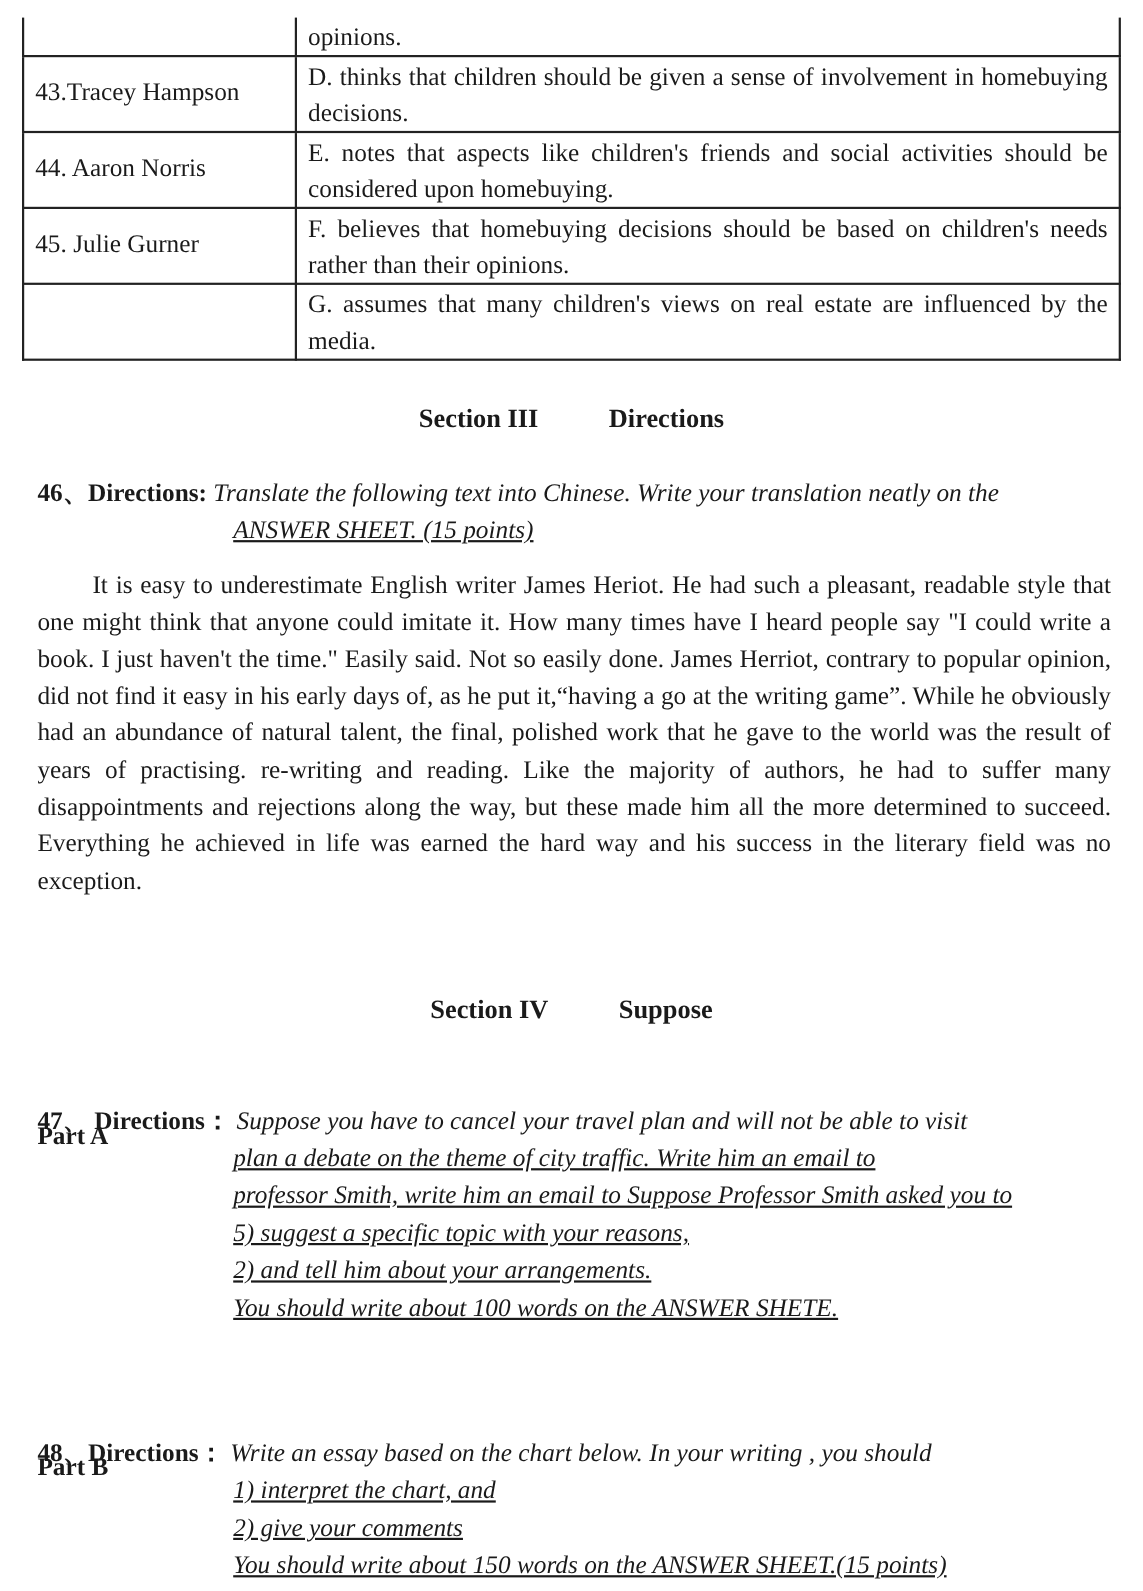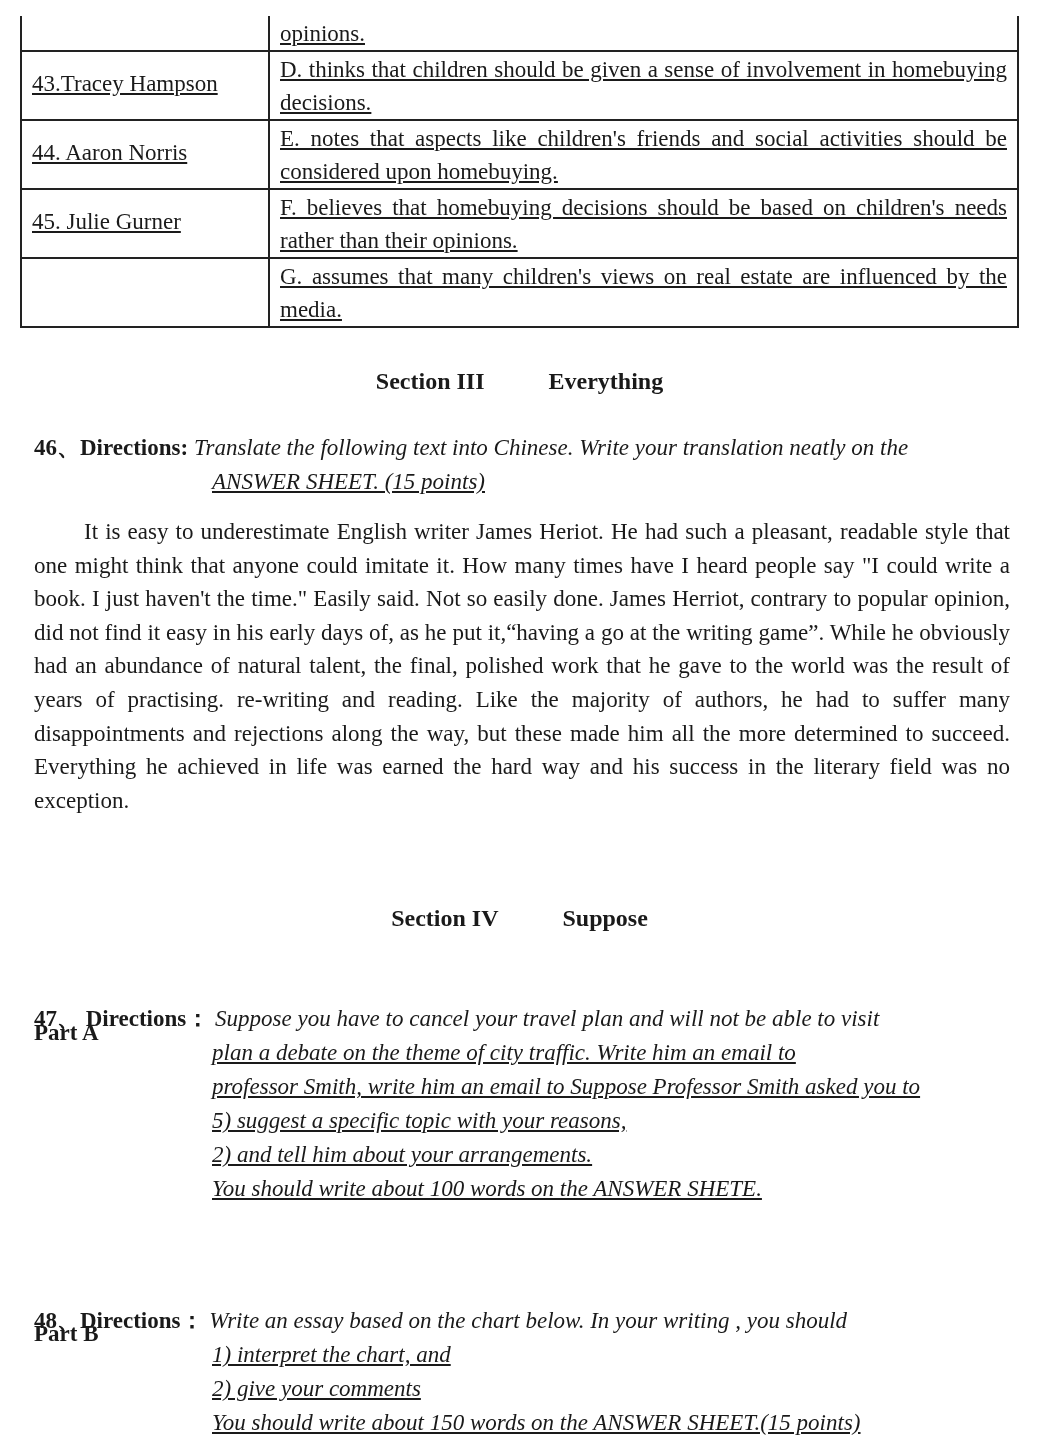--- a/index.html
+++ b/index.html
@@ -29,21 +29,20 @@
       top: 16px;
       width: 999px;
       border-collapse: collapse;
       font-size: 23px;
       line-height: 33px;
     }
     .match-table td {
       border: 2px solid #222;
       vertical-align: top;
       padding: 0 10px;
-      text-decoration: underline;
     }
     .match-table tr.first td {
       border-top: none;
     }
     .match-table td.name-cell {
       width: 226px;
       padding-top: 15px;
     }
     .match-table td.opt-cell {
       text-align: justify;
@@ -124,21 +123,21 @@
         <td class="opt-cell">F. believes that homebuying decisions should be based on children's needs rather than their opinions.</td>
       </tr>
       <tr>
         <td class="name-cell"></td>
         <td class="opt-cell">G. assumes that many children's views on real estate are influenced by the media.</td>
       </tr>
     </tbody>
   </table>
 
   <div class="section-heading" style="top:366px;">
-    <span class="sec-num">Section III</span><span>Everything</span>
+    <span class="sec-num">Section III</span><span>Directions</span>
   </div>
 
   <div class="directions-block" style="top:431px;">
     <span class="dir-label">46、Directions:</span>
     <span class="dir-text">Translate the following text into Chinese. Write your translation neatly on the</span>
     <span class="dir-line">ANSWER SHEET. (15 points)</span>
   </div>
 
   <p class="passage" style="top:515px; margin:0;">It is easy to underestimate English writer James Heriot. He had such a pleasant, readable style that one might think that anyone could imitate it. How many times have I heard people say "I could write a book. I just haven't the time." Easily said. Not so easily done. James Herriot, contrary to popular opinion, did not find it easy in his early days of, as he put it,“having a go at the writing game”. While he obviously had an abundance of natural talent, the final, polished work that he gave to the world was the result of years of practising. re-writing and reading. Like the majority of authors, he had to suffer many disappointments and rejections along the way, but these made him all the more determined to succeed. Everything he achieved in life was earned the hard way and his success in the literary field was no exception.</p>
 

